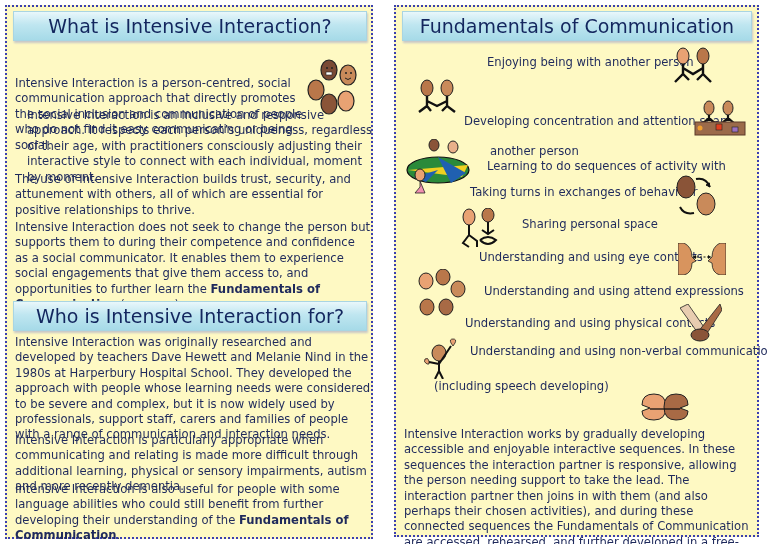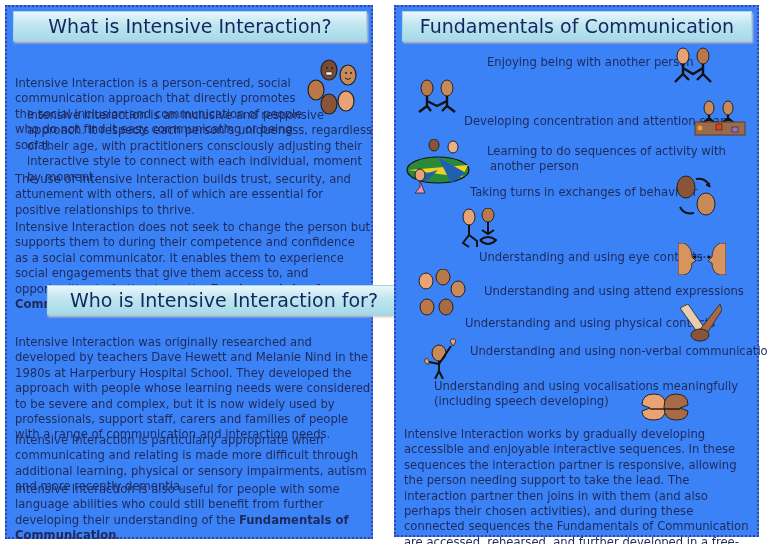--- a/index.html
+++ b/index.html
@@ -2,21 +2,21 @@
 <html><head>
   <meta charset="utf-8">
   <style>
     html, body { margin: 0; padding: 0; }
     body {
       width: 768px; height: 544px; background: #ffffff; position: relative; overflow: hidden;
       font-family: "DejaVu Sans", sans-serif; color: #1f2a5c;
     }
     .panel {
       position: absolute; box-sizing: border-box;
-      border: 2px dotted #3b3fb0; background: #3b82f6;
+      border: 2px dotted #3b3fb0; background: #fef9c3;
     }
     #left-panel { left: 5px; top: 5px; width: 368px; height: 534px; }
     #right-panel { left: 394px; top: 5px; width: 365px; height: 532px; }
     .heading {
       position: absolute; box-sizing: border-box;
       background: linear-gradient(to bottom, #e9f7fb 0%, #bfe6f0 45%, #a6dae8 100%);
       border: 1px solid #a9d5e2;
       box-shadow: 1px 2px 2px #c8c8c8;
       text-align: center; color: #13265e;
       font-size: 19px; line-height: 28px; height: 30px;
@@ -53,21 +53,21 @@
     <circle cx="39" cy="14" r="1" fill="#222"></circle>
       <circle cx="44" cy="14" r="1" fill="#222"></circle>
     <path d="M38 19 q3 3 6 0" stroke="#222" fill="none"></path>
   </svg>
 
   <p class="para" style="left:20px; top:101px; width:352px;">Intensive Interaction is an inclusive and responsive approach. It respects each person’s uniqueness, regardless of their age, with practitioners consciously adjusting their interactive style to connect with each individual, moment by moment.</p>
   <p class="para" style="left:8px; top:165px; width:352px;">The use of Intensive Interaction builds trust, security, and attunement with others, all of which are essential for positive relationships to thrive.</p>
 
   <p class="para" style="left:8px; top:213px; width:356px;"><span>Intensive Interaction does not seek to change the person but supports them to during their competence and confidence as a social communicator. It enables them to experience social engagements that give them access to, and opportunities to further learn the </span><b>Fundamentals of Communication</b><span> (see over).</span></p>
 
-  <div class="heading" style="left:6px; top:278px; width:354px;margin-left:34px;">
+  <div class="heading" style="left:6px; top:294px; width:354px;">
     <span>Who is Intensive Interaction for?</span>
   </div>
 
   <p class="para" style="left:8px; top:328px; width:358px;">Intensive Interaction was originally researched and developed by teachers Dave Hewett and Melanie Nind in the 1980s at Harperbury Hospital School. They developed the approach with people whose learning needs were considered to be severe and complex, but it is now widely used by professionals, support staff, carers and families of people with a range of communication and interaction needs.</p>
   <p class="para" style="left:8px; top:426px; width:358px;">Intensive Interaction is particularly appropriate when communicating and relating is made more difficult through additional learning, physical or sensory impairments, autism and more recently dementia.</p>
   <p class="para" style="left:8px; top:475px; width:352px;"><span>Intensive Interaction is also useful for people with some language abilities who could still benefit from further developing their understanding of the </span><b>Fundamentals of Communication</b><span>.</span></p>
 </div>
 
 <div id="right-panel" class="panel">
   <div class="heading" style="left:6px; top:4px; width:350px;">
@@ -102,38 +102,39 @@
     <ellipse cx="32" cy="31" rx="31" ry="13" fill="#2a8a3a" stroke="#111" stroke-width="1.2"></ellipse>
     <path d="M2 31 L62 26 L56 38 Z" fill="#f0d020"></path>
     <path d="M32 18 L45 44 L60 34 Z" fill="#2060b0"></path>
     <path d="M32 31 L8 38 L20 43 Z" fill="#2060b0"></path>
     <ellipse cx="28" cy="6" rx="5" ry="6" fill="#8a5438" stroke="#222"></ellipse>
     <ellipse cx="47" cy="8" rx="5" ry="6" fill="#e9b08a" stroke="#222"></ellipse>
     <ellipse cx="14" cy="36" rx="5" ry="6" fill="#e9a273" stroke="#222"></ellipse>
     <path d="M14 42 v6 l-5 6 h10 z" fill="#f090b0" stroke="#222" stroke-width="0.8"></path>
   </svg>
   <div class="fund-item" style="left:91px; top:137px; line-height:15.4px;">
+    <div style="padding-left:3px;">another person</div>
     <div>Learning to do sequences of activity with</div>
-    <div style="padding-left:3px;">another person</div>
   </div>
 
   <div class="fund-item" style="left:74px; top:178px;">Taking turns in exchanges of behaviour</div>
   <svg class="icon" style="left:278px; top:168px;" width="44" height="42" viewBox="0 0 44 42">
     <ellipse cx="12" cy="12" rx="9" ry="11" fill="#8a5438" stroke="#222"></ellipse>
     <ellipse cx="32" cy="29" rx="9" ry="11" fill="#c98a5a" stroke="#222"></ellipse>
     <path d="M22 4 q10 -2 14 8" stroke="#111" stroke-width="2" fill="none"></path>
     <path d="M36 12 l-4 -2 l4 -2" fill="#111" stroke="#111"></path>
     <path d="M20 38 q-10 2 -14 -6" stroke="#111" stroke-width="2" fill="none"></path>
   </svg>
 
   <svg class="icon" style="left:62px; top:201px;" width="44" height="42" viewBox="0 0 44 42">
     <ellipse cx="11" cy="9" rx="6" ry="8" fill="#e9a273" stroke="#222"></ellipse>
     <ellipse cx="30" cy="7" rx="6" ry="7" fill="#b9774a" stroke="#222"></ellipse>
     <path d="M11 17 v10 l8 6 l0 6 M11 27 l-6 8 l6 4 M30 14 v12 M22 32 q8 -6 16 0 q-8 8 -16 0 M24 22 l6 4 l6 -4" stroke="#111" stroke-width="2" fill="none"></path>
   </svg>
+  <div class="fund-item" style="left:126px; top:210px;">Sharing personal space</div>
 
   <div class="fund-item" style="left:83px; top:243px;">Understanding and using eye contacts</div>
   <svg class="icon" style="left:282px; top:236px;" width="48" height="32" viewBox="0 0 48 32">
     <path d="M0 0 h6 q8 4 8 14 l4 4 l-4 2 q0 10 -8 12 h-6 z" fill="#d8945e" stroke="#222" stroke-width="0.8"></path>
     <path d="M48 0 h-6 q-8 4 -8 14 l-4 4 l4 2 q0 10 8 12 h6 z" fill="#d8945e" stroke="#222" stroke-width="0.8"></path>
     <path d="M15 14 h18" stroke="#111" stroke-width="1" stroke-dasharray="2 1.5"></path>
     <path d="M15 14 l3 -2 v4 z M33 14 l-3 -2 v4 z" fill="#111"></path>
   </svg>
 
   <svg class="icon" style="left:20px; top:262px;" width="56" height="48" viewBox="0 0 56 48">
@@ -154,21 +155,20 @@
 
   <svg class="icon" style="left:28px; top:330px;" width="34" height="42" viewBox="0 0 34 42">
     <ellipse cx="15" cy="16" rx="7" ry="8" fill="#c98a5a" stroke="#222"></ellipse>
     <path d="M15 24 v10 l-4 8 M15 34 l4 8 M15 27 l-10 -2 M15 27 l12 -18" stroke="#111" stroke-width="2" fill="none"></path>
     <path d="M27 6 q-2 -4 2 -4 q4 0 2 4 l-2 3 z" fill="#e9a273" stroke="#222" stroke-width="0.8"></path>
     <path d="M3 27 q-4 -2 -2 -5 q3 -2 4 2 l0 3 z" fill="#e9a273" stroke="#222" stroke-width="0.8"></path>
   </svg>
   <div class="fund-item" style="left:74px; top:337px;">Understanding and using non-verbal communication</div>
 
   <div class="fund-item" style="left:38px; top:372px;">
-    <div>Understanding and using vocalisations meaningfully</div>
     <div>(including speech developing)</div>
   </div>
   <svg class="icon" style="left:244px; top:385px;" width="50" height="30" viewBox="0 0 50 30">
     <path d="M14 2 q12 0 12 13 q0 13 -12 13 q-12 0 -12 -9 l8 -3 l-8 -3 q0 -11 12 -11 z" fill="#e9a273" stroke="#222"></path>
     <path d="M36 2 q-12 0 -12 13 q0 13 12 13 q12 0 12 -9 l-8 -3 l8 -3 q0 -11 -12 -11 z" fill="#a86a45" stroke="#222"></path>
     <path d="M10 17 h30" stroke="#111" stroke-width="1.3"></path>
   </svg>
 
   <p class="para" style="left:8px; top:420px; width:350px;">Intensive Interaction works by gradually developing accessible and enjoyable interactive sequences. In these sequences the interaction partner is responsive, allowing the person needing support to take the lead. The interaction partner then joins in with them (and also perhaps their chosen activities), and during these connected sequences the Fundamentals of Communication are accessed, rehearsed, and further developed in a free-flowing manner.</p>
 </div>

